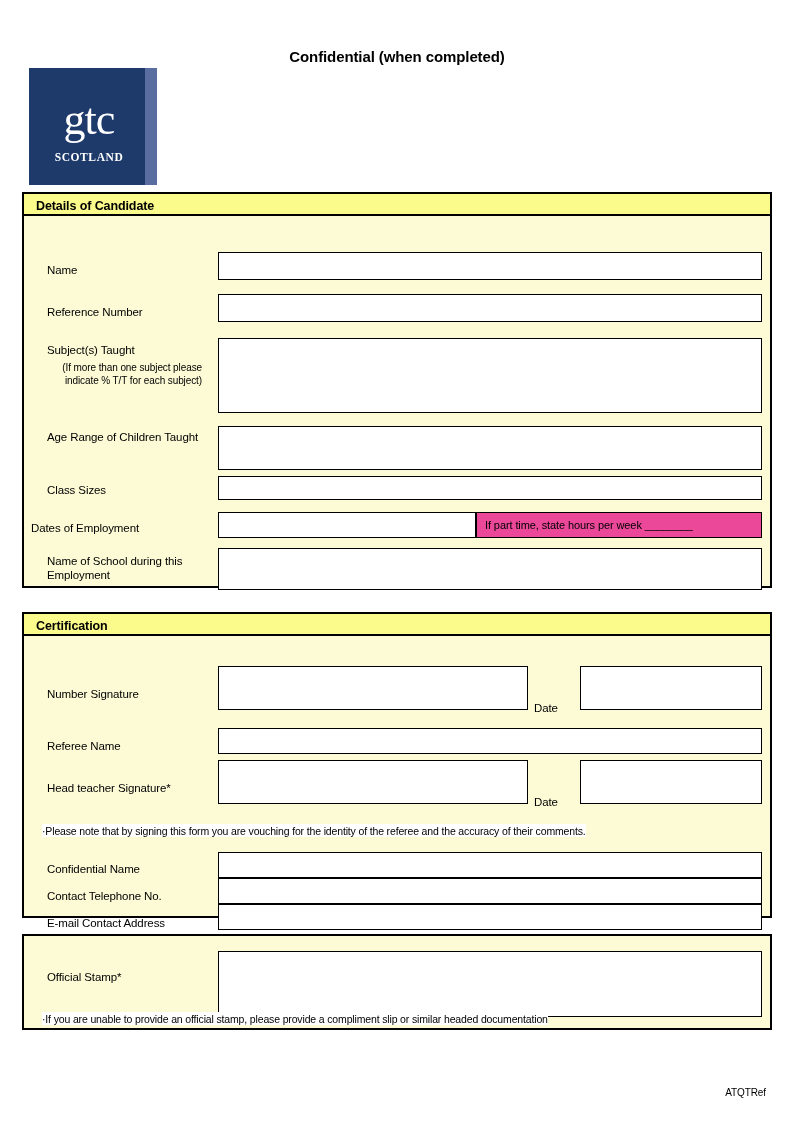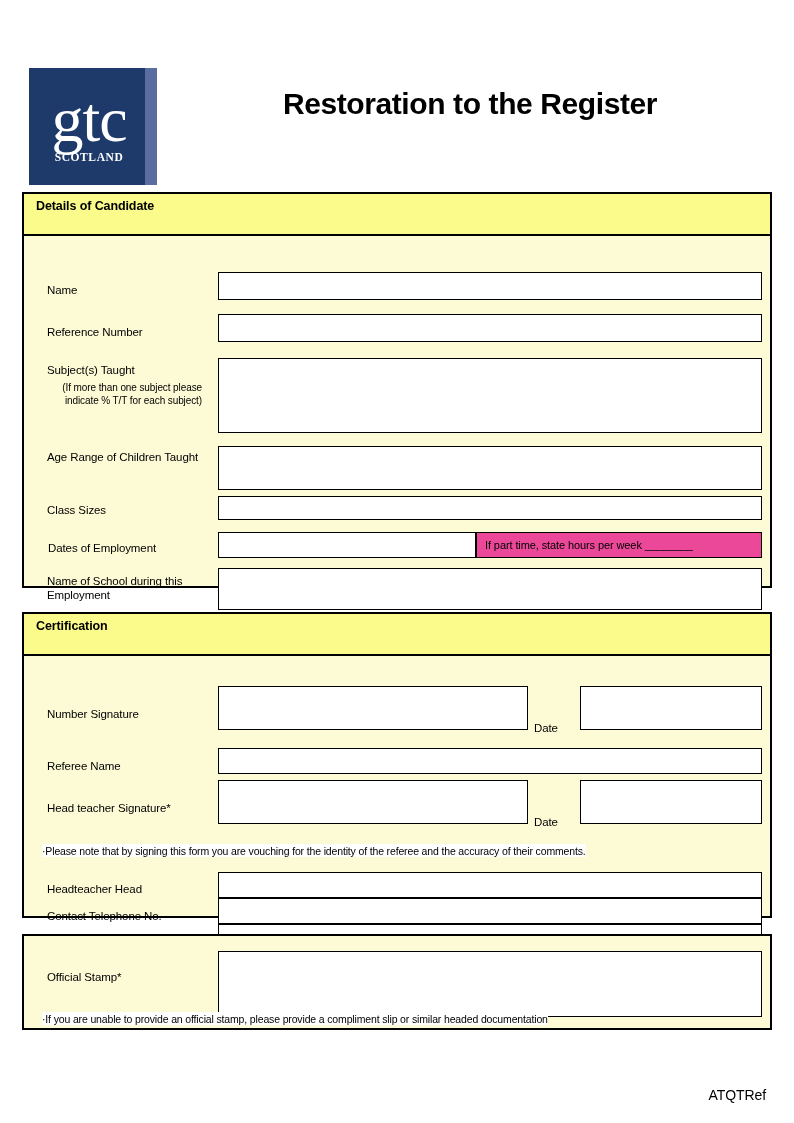--- a/index.html
+++ b/index.html
@@ -50,21 +50,21 @@
     height: 100%;
     background: #5a6da0;
   }
   #logo-gtc {
     position: absolute;
     left: 8px;
     top: 24px;
     width: 104px;
     text-align: center;
     font-family: "Liberation Serif", serif;
-    font-size: 64px;
+    font-size: 44px;
     line-height: 56px;
     color: #ffffff;
     letter-spacing: -1px;
   }
   #logo-scotland {
     position: absolute;
     left: 8px;
     top: 83px;
     width: 104px;
     text-align: center;
@@ -89,21 +89,21 @@
   
   .section {
     position: absolute;
     left: 22px;
     width: 750px;
     border: 2px solid #000000;
     background: #fdfbd6;
     box-sizing: border-box;
   }
   .section-band {
-    height: 42px;
+    height: 22px;
     background: #fbfb8c;
     border-bottom: 2px solid #000000;
     box-sizing: border-box;
     padding: 5px 0 0 12px;
     font-size: 12.5px;
     font-weight: bold;
     letter-spacing: -0.1px;
   }
   .section-body {
     position: relative;
@@ -158,38 +158,38 @@
   .date-label {
     position: absolute;
     font-size: 11.5px;
     letter-spacing: -0.1px;
   }
 
   #doc-footer {
     position: absolute;
     right: 28px;
     top: 1087px;
-    font-size: 14px;
+    font-size: 10px;
     letter-spacing: -0.1px;
   }
 </style>
 </head>
 <body>
 
 <div id="doc-header">
 
+  <div id="confidential-line">Confidential (when completed)</div>
 
   <div id="logo-block">
     <div id="logo-stripe"></div>
     <div id="logo-gtc">gtc</div>
     <div id="logo-scotland">SCOTLAND</div>
   </div>
 
   <div id="doc-title">
-    <div>Restoration to the Register</div>
   </div>
 </div>
 
 <div class="section" id="section-details">
   <div class="section-band">Details of Candidate</div>
   <div class="section-body">
 
     <div class="field-label" style="left:23px; top:47px;">Name</div>
     <div class="input-box" style="left:194px; top:36px; width:544px; height:28px;" title="Name"></div>
 
@@ -199,21 +199,21 @@
     <div class="field-label" style="left:23px; top:127px;">Subject(s) Taught</div>
     <div class="field-sublabel" style="left:23px; top:145px; width:155px;">(If more than one subject please indicate % T/T for each subject)</div>
     <div class="input-box" style="left:194px; top:122px; width:544px; height:75px;" title="Subject(s) Taught"></div>
 
     <div class="field-label" style="left:23px; top:214px; width:165px;">Age Range of Children Taught</div>
     <div class="input-box" style="left:194px; top:210px; width:544px; height:44px;" title="Age Range of Children Taught"></div>
 
     <div class="field-label" style="left:23px; top:267px;">Class Sizes</div>
     <div class="input-box" style="left:194px; top:260px; width:544px; height:24px;" title="Class Sizes"></div>
 
-    <div class="field-label" style="left:24px; top:305px;">Dates of Employment</div>
+    <div class="field-label" style="left:7px; top:305px;">Dates of Employment</div>
     <div class="input-box" style="left:194px; top:296px; width:258px; height:26px;" title="Dates of Employment"></div>
     <div class="inline-note-box" style="left:452px; top:296px; width:286px; height:26px;">If part time, state hours per week ________</div>
 
     <div class="field-label" style="left:23px; top:338px; width:170px;">Name of School during this Employment</div>
     <div class="input-box" style="left:194px; top:332px; width:544px; height:42px;" title="Name of School during this Employment"></div>
 
   </div>
 </div>
 
 <div class="section" id="section-certification">
@@ -228,21 +228,21 @@
     <div class="field-label" style="left:23px; top:103px;">Referee Name</div>
     <div class="input-box" style="left:194px; top:92px; width:544px; height:26px;" title="Referee Name"></div>
 
     <div class="field-label" style="left:23px; top:145px;">Head teacher Signature*</div>
     <div class="input-box" style="left:194px; top:124px; width:310px; height:44px;" title="Head teacher Signature*"></div>
     <div class="date-label" style="left:510px; top:160px;">Date</div>
     <div class="input-box" style="left:556px; top:124px; width:182px; height:44px;" title="Date"></div>
 
     <div class="footnote" style="left:18px; top:188px;">·Please note that by signing this form you are vouching for the identity of the referee and the accuracy of their comments.</div>
 
-    <div class="field-label" style="left:23px; top:226px;">Headteacher Head</div>
+    <div class="field-label" style="left:23px; top:226px;">Confidential Name</div>
     <div class="input-box" style="left:194px; top:216px; width:544px; height:26px;" title="Headteacher Name"></div>
 
     <div class="field-label" style="left:23px; top:253px;">Contact Telephone No.</div>
     <div class="input-box" style="left:194px; top:242px; width:544px; height:26px;" title="Contact Telephone No."></div>
 
     <div class="field-label" style="left:23px; top:280px;">E-mail Contact Address</div>
     <div class="input-box" style="left:194px; top:268px; width:544px; height:26px;" title="E-mail Contact Address"></div>
 
   </div>
 </div>

